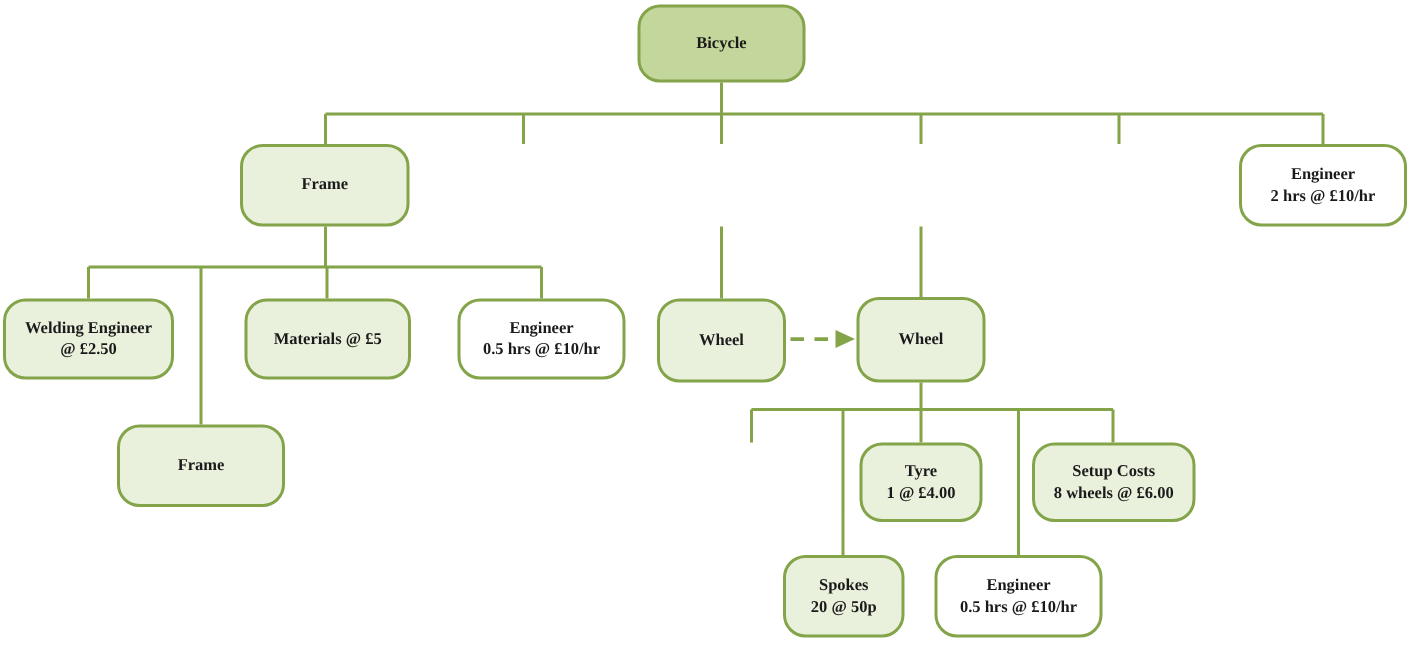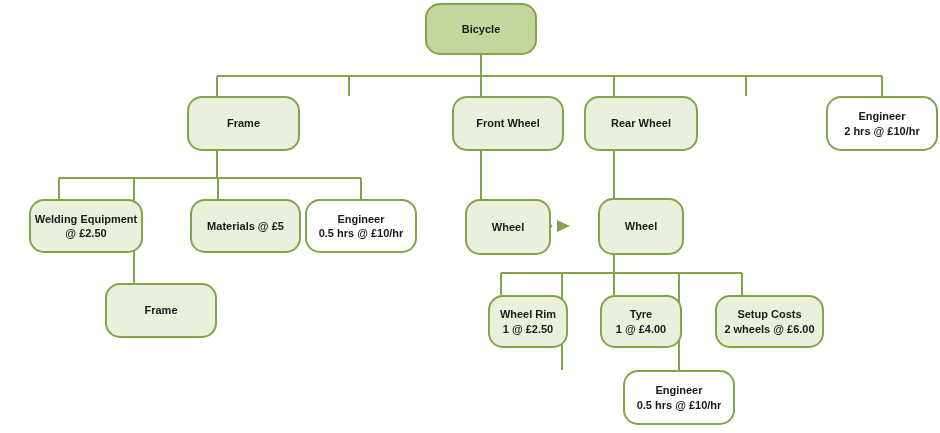--- a/index.html
+++ b/index.html
@@ -8,41 +8,41 @@
     --node-white:#ffffff;
     --border-color:#84a44a;
     --line-color:#84a44a;
     --text-color:#1a1a1a;
   }
   html,body{margin:0;padding:0;background:#ffffff;}
   .canvas{
     position:relative;
     width:940px;height:433px;
     background:#ffffff;
-    font-family:Liberation Sans, sans-serif;
+    font-family:Liberation Serif, serif;
     overflow:hidden;
   }
   svg.wires{position:absolute;left:0;top:0;width:940px;height:433px;}
   .conn path{stroke:var(--line-color);stroke-width:2;fill:none;}
   .dashed-arrow line{stroke:var(--line-color);stroke-width:2.5;}
   .dashed-arrow polygon{fill:var(--line-color);stroke:none;}
   .node{
     position:absolute;
     box-sizing:border-box;
     display:flex;flex-direction:column;
     align-items:center;justify-content:center;
     border:2px solid var(--border-color);
     border-radius:15px;
     color:var(--text-color);
     font-weight:bold;font-size:11px;line-height:1.3;
     text-align:center;
     padding:2px 4px;
   }
   .node.dark{background:var(--node-dark);border-width:2.5px;}
-  .node.light{background:var(--node-light);margin-left:27px;}
+  .node.light{background:var(--node-light);}
   .node.white{background:var(--node-white);justify-content:center;}
   .node span{display:block;white-space:nowrap;}
 </style>
 </head>
 <body>
 
 <div class="canvas">
 
   <svg class="wires" viewBox="0 0 940 433">
     <g class="conn">
@@ -59,36 +59,30 @@
 
   <div class="node dark" style="left:425px;top:3px;width:112px;height:52px">
     <span class="l1">Bicycle</span>
   </div>
 
   <div class="node light" style="left:160px;top:96px;width:113px;height:55px">
     <span class="l1">Frame</span>
   </div>
 
 
-  <div class="node light" style="left:425px;top:96px;width:112px;height:55px">
-    <span class="l1">Front Wheel</span>
-  </div>
 
-  <div class="node light" style="left:557px;top:96px;width:114px;height:55px">
-    <span class="l1">Rear Wheel</span>
-  </div>
 
 
   <div class="node white" style="left:826px;top:96px;width:112px;height:55px">
     <span class="l1">Engineer</span>
     <span class="l2">2 hrs @ £10/hr</span>
   </div>
 
   <div class="node light" style="left:2px;top:199px;width:114px;height:54px">
-    <span class="l1">Welding Equipment</span>
+    <span class="l1">Welding Engineer</span>
     <span class="l2">@ £2.50</span>
   </div>
 
   <div class="node light" style="left:163px;top:199px;width:111px;height:54px">
     <span class="l1">Materials @ £5</span>
   </div>
 
   <div class="node white" style="left:305px;top:199px;width:112px;height:54px">
     <span class="l1">Engineer</span>
     <span class="l2">0.5 hrs @ £10/hr</span>
@@ -99,34 +93,34 @@
   </div>
 
   <div class="node light" style="left:438px;top:199px;width:86px;height:56px">
     <span class="l1">Wheel</span>
   </div>
 
   <div class="node light" style="left:571px;top:198px;width:86px;height:57px">
     <span class="l1">Wheel</span>
   </div>
 
-  <div class="node light" style="left:461px;top:295px;width:80px;height:53px">
-    <span class="l1">Wheel Rim</span>
-    <span class="l2">1 @ £2.50</span>
-  </div>
 
   <div class="node light" style="left:573px;top:295px;width:82px;height:53px">
     <span class="l1">Tyre</span>
     <span class="l2">1 @ £4.00</span>
   </div>
 
   <div class="node light" style="left:688px;top:295px;width:109px;height:53px">
     <span class="l1">Setup Costs</span>
-    <span class="l2">2 wheels @ £6.00</span>
+    <span class="l2">8 wheels @ £6.00</span>
   </div>
 
+  <div class="node light" style="left:522px;top:370px;width:81px;height:55px">
+    <span class="l1">Spokes</span>
+    <span class="l2">20 @ 50p</span>
+  </div>
 
   <div class="node white" style="left:623px;top:370px;width:112px;height:55px">
     <span class="l1">Engineer</span>
     <span class="l2">0.5 hrs @ £10/hr</span>
   </div>
 
 </div>
 
 </body></html>

